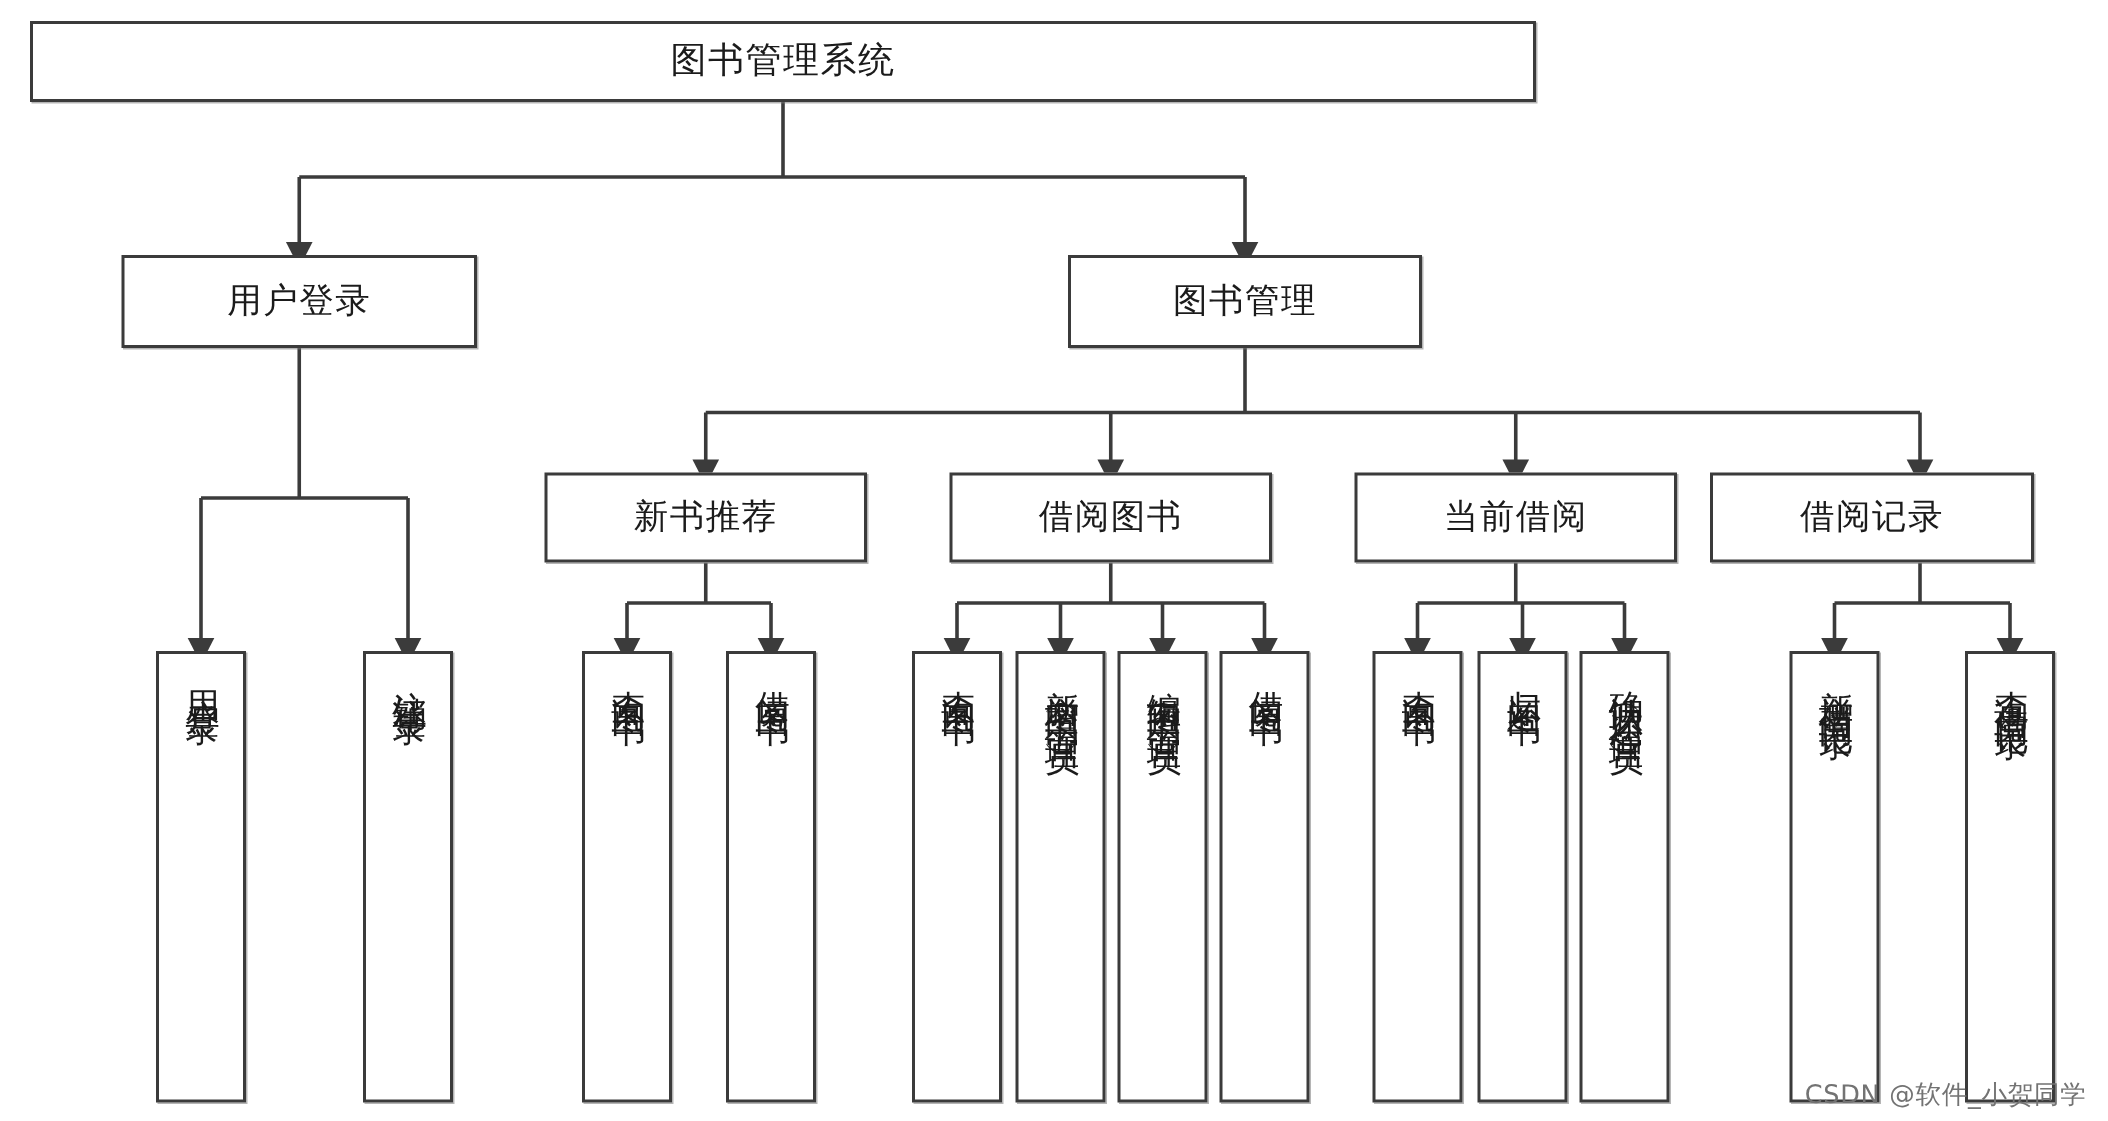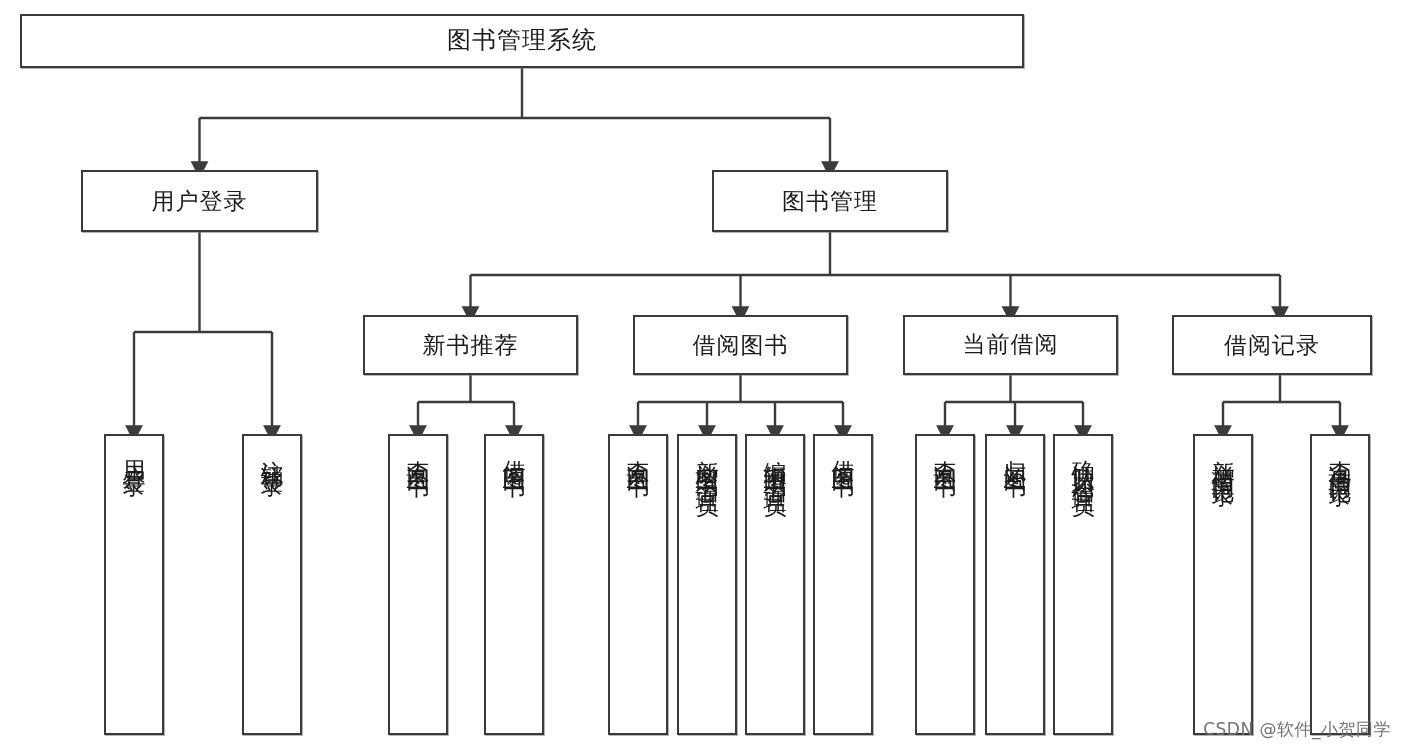--- a/index.html
+++ b/index.html
@@ -131,21 +131,21 @@
 
   <div class="node" style="left: 363px; top: 315px; width: 215px; height: 60px;">
     <span class="node-label">新书推荐</span>
   </div>
   <div class="node" style="left: 633px; top: 315px; width: 215px; height: 60px;">
     <span class="node-label">借阅图书</span>
   </div>
   <div class="node" style="left: 903px; top: 315px; width: 215px; height: 60px; font-family: Liberation Serif, serif;">
     <span class="node-label">当前借阅</span>
   </div>
-  <div class="node" style="left: 1172px; top: 315px; width: 200px; height: 60px;">
+  <div class="node" style="left: 1140px; top: 315px; width: 216px; height: 60px;">
     <span class="node-label">借阅记录</span>
   </div>
 
   <div class="node leaf" style="left: 104px; top: 434px; width: 60px; height: 301px;">
     <span class="node-label">用户登录</span>
   </div>
   <div class="node leaf" style="left: 242px; top: 434px; width: 60px; height: 301px;">
     <span class="node-label">注销登录</span>
   </div>
 

